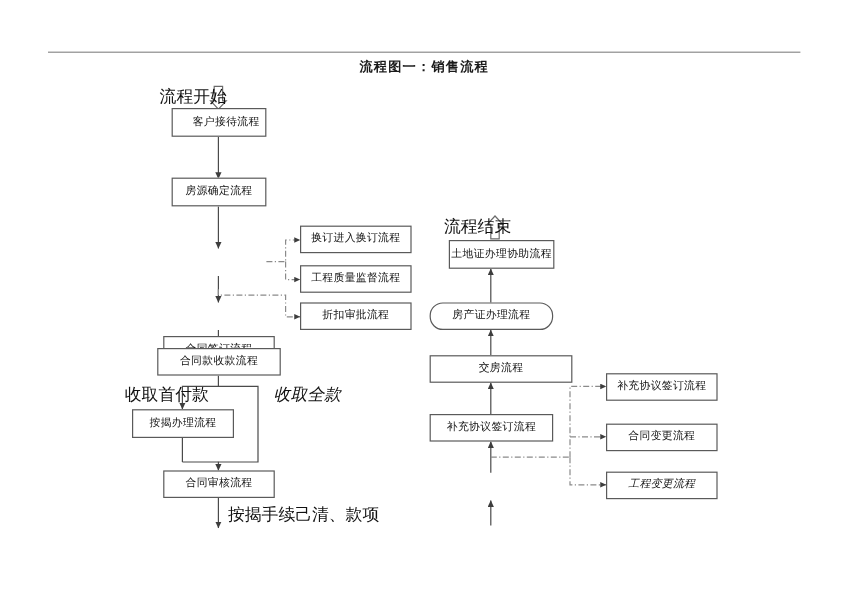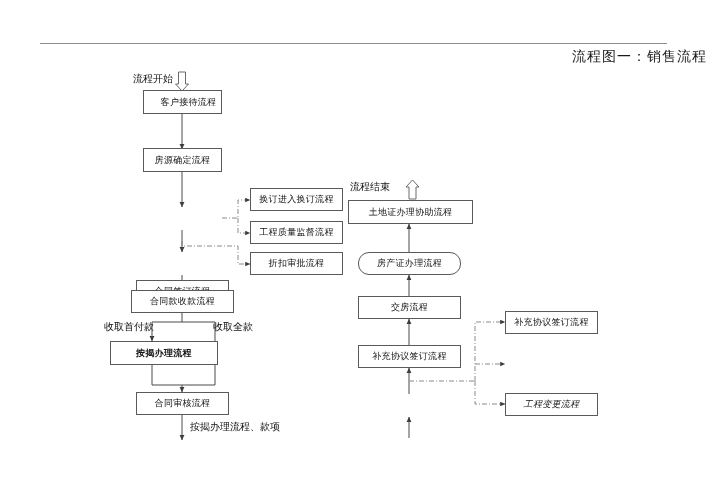--- a/index.html
+++ b/index.html
@@ -26,45 +26,46 @@
     top: 43px;
     width: 627px;
     height: 1px;
     background: #8c8c8c;
   }
   .title {
     position: absolute;
     left: 0;
     top: 48px;
     width: 707px;
-    text-align: right;
-    font-size: 14px;
+    text-align: center;
+    font-size: 11px;
     font-family: "Liberation Serif", "DejaVu Serif", serif;
     letter-spacing: 1px;
     color: #1a1a1a;
+    font-weight: bold;
   }
   
   .node {
     position: absolute;
     box-sizing: border-box;
     border: 1px solid #5a5a5a;
     background: #ffffff;
     display: flex;
     align-items: center;
     justify-content: center;
     font-size: 9px;
     font-family: "DejaVu Sans", "Liberation Sans", sans-serif;
     color: #111;
     letter-spacing: 0.3px;
     line-height: 1;
     white-space: nowrap;
   }
   .freelabel {
     position: absolute;
-    font-size: 10px;
+    font-size: 14px;
     font-family: "DejaVu Sans", "Liberation Sans", sans-serif;
     color: #111;
     white-space: nowrap;
     line-height: 1;
   }
   svg.wires {
     position: absolute;
     left: 0; top: 0;
     width: 707px; height: 500px;
     pointer-events: none;
@@ -122,54 +123,55 @@
     <path class="solid" d="M409,438 L409,417" marker-end="url(#arrowSolid)"></path>
 
     <path class="dashdot" d="M409,381 L475,381"></path>
     <path class="dashdot" d="M475,381 L475,322 L505,322" marker-end="url(#arrowSolidSm)"></path>
     <path class="dashdot" d="M475,364 L505,364" marker-end="url(#arrowSolidSm)"></path>
     <path class="dashdot" d="M475,381 L475,404 L505,404" marker-end="url(#arrowSolidSm)"></path>
   </svg>
 
   <div class="freelabel" style="left:133px; top:74px;">流程开始</div>
 
-  <div class="freelabel" style="left:350px; top:182px;">流程结束</div>
+  <div class="freelabel" style="left:370px; top:182px;">流程结束</div>
 
   <div class="freelabel" style="left:104px; top:322px;">收取首付款</div>
 
-  <div class="freelabel" style="left:213px; top:322px;">收取全款</div>
+  <div class="freelabel" style="left:228px; top:322px;font-style:italic;">收取全款</div>
 
-  <div class="freelabel" style="left:190px; top:422px;">按揭办理流程、款项</div>
+  <div class="freelabel" style="left:190px; top:422px;">按揭手续己清、款项</div>
 
   <div class="node" style="left:143px; top:90px; width:79px; height:24px;padding-left:12px;">客户接待流程</div>
 
   <div class="node" style="left:143px; top:148px; width:79px; height:24px;">房源确定流程</div>
 
 
   <div class="node" style="left:136px; top:252px; width:93px; height:23px;margin-top:28px;">合同签订流程</div>
 
   <div class="node" style="left:131px; top:290px; width:103px; height:23px;">合同款收款流程</div>
 
-  <div class="node" style="left:110px; top:341px; width:108px; height:24px;font-weight:bold;">按揭办理流程</div>
+  <div class="node" style="left:110px; top:341px; width:85px; height:24px;">按揭办理流程</div>
 
   <div class="node" style="left:136px; top:392px; width:93px; height:23px;">合同审核流程</div>
 
   <div class="node" style="left:250px; top:188px; width:93px; height:23px;">换订进入换订流程</div>
 
   <div class="node" style="left:250px; top:221px; width:93px; height:23px;">工程质量监督流程</div>
 
   <div class="node" style="left:250px; top:252px; width:93px; height:23px;">折扣审批流程</div>
 
-  <div class="node" style="left:348px; top:200px; width:125px; height:24px;">土地证办理协助流程</div>
+  <div class="node" style="left:374px; top:200px; width:88px; height:24px;">土地证办理协助流程</div>
 
   <div class="node" style="left:358px; top:252px; width:103px; height:23px;border-radius:11px;">房产证办理流程</div>
 
-  <div class="node" style="left:358px; top:296px; width:103px; height:23px;">交房流程</div>
+  <div class="node" style="left:358px; top:296px; width:119px; height:23px;">交房流程</div>
 
   <div class="node" style="left:358px; top:345px; width:103px; height:23px;">补充协议签订流程</div>
 
 
   <div class="node" style="left:505px; top:311px; width:93px; height:23px;">补充协议签订流程</div>
 
+  <div class="node" style="left:505px; top:353px; width:93px; height:23px;">合同变更流程</div>
 
   <div class="node" style="left:505px; top:393px; width:93px; height:23px;font-style:italic;">工程变更流程</div>
 
 </div>
 
 </body></html>

